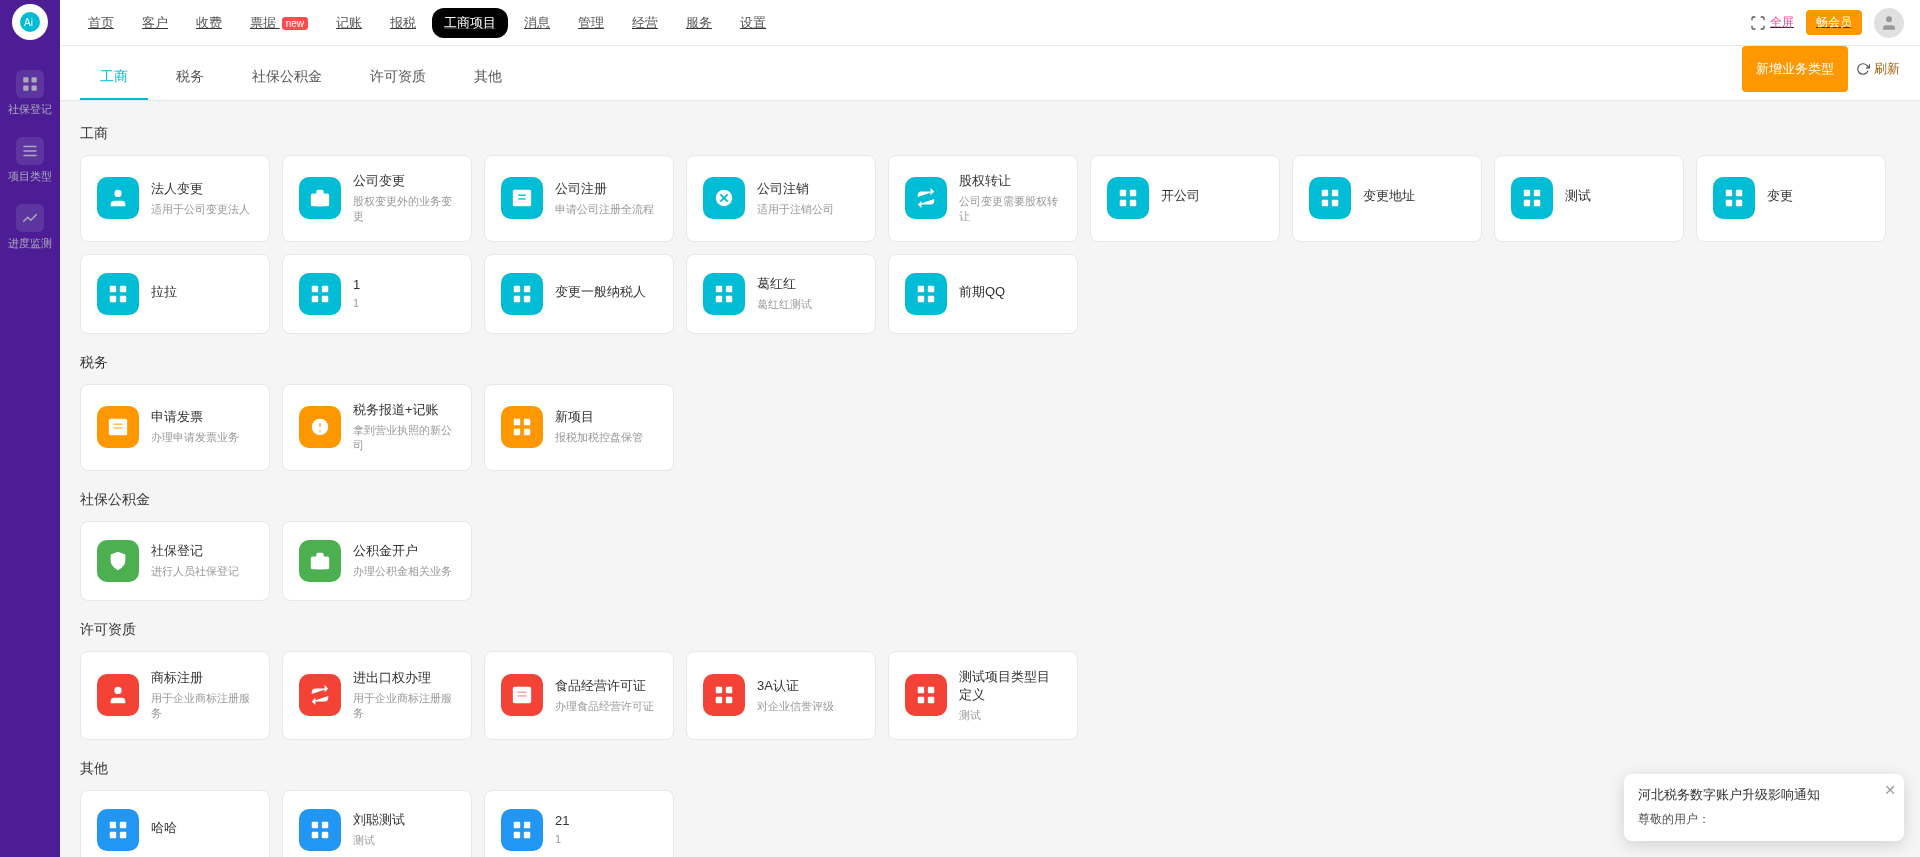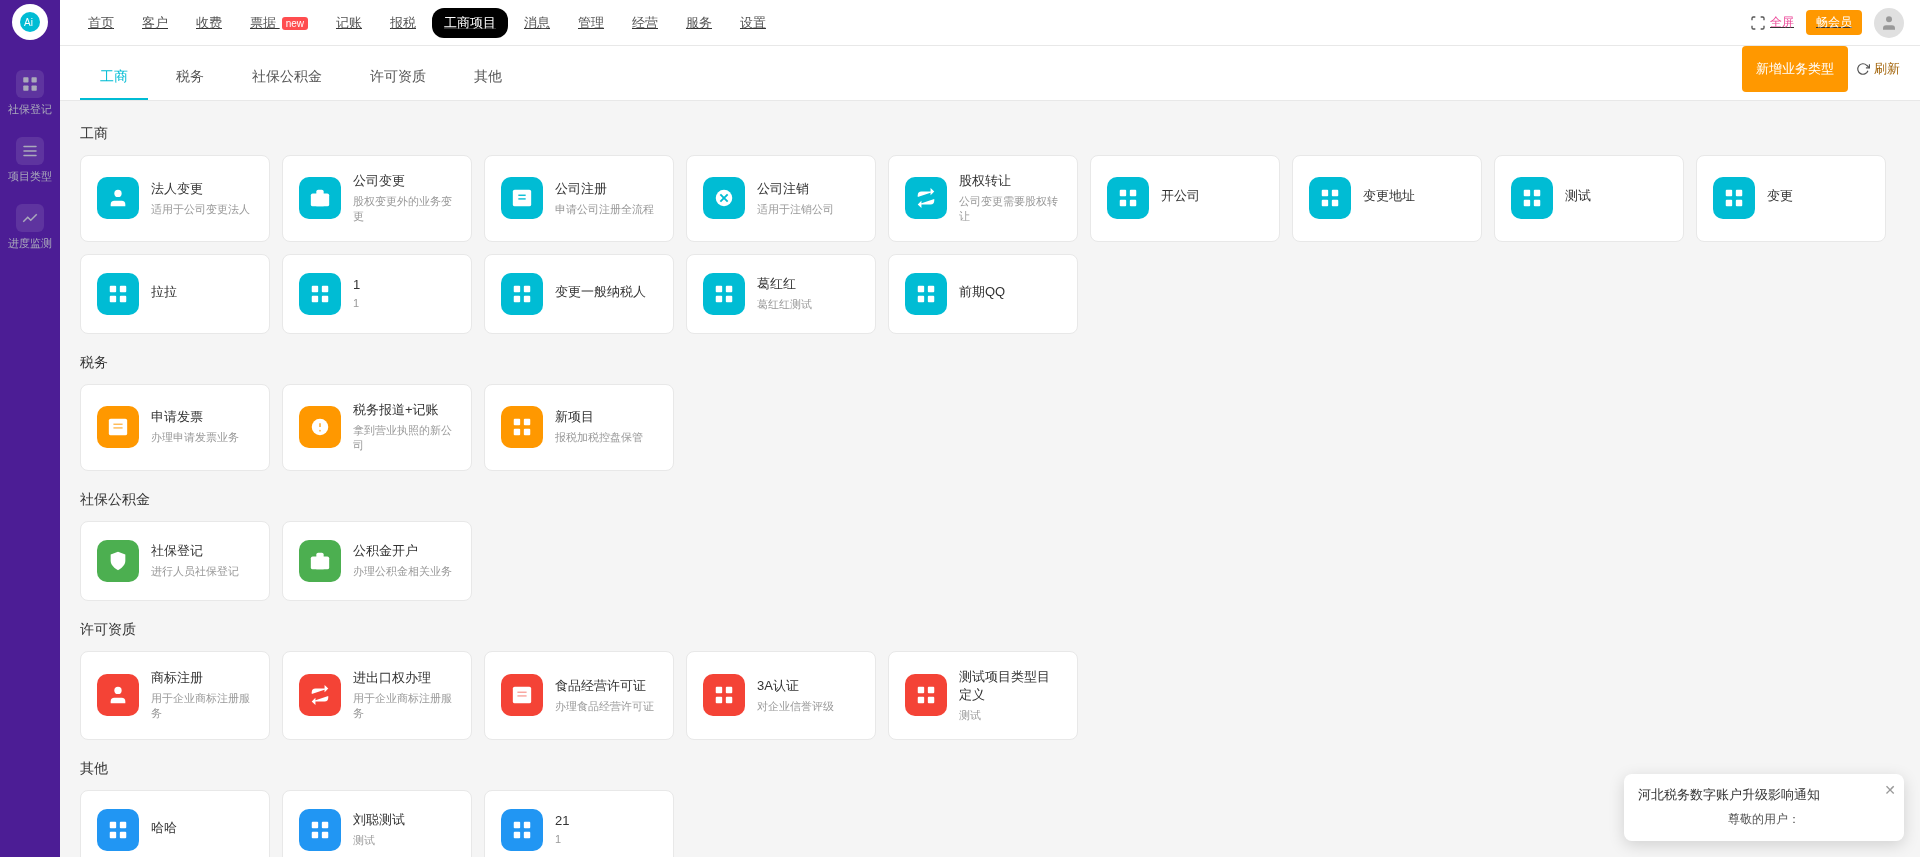--- a/index.html
+++ b/index.html
@@ -125,21 +125,21 @@
     .notif-popup {
       position: fixed; right: 16px; bottom: 16px;
       width: 280px; background: #fff; border-radius: 8px;
       box-shadow: 0 4px 16px rgba(0,0,0,0.15);
       padding: 12px 14px; font-size: 12px; color: #333;
     }
     .notif-close {
       position: absolute; right: 8px; top: 8px; cursor: pointer; color: #999; font-size: 14px;
     }
     .notif-title { font-size: 13px; font-weight: 500; margin-bottom: 6px; }
-    .notif-text { color: #555; line-height: 1.6; text-align: center; }
+    .notif-text { color: #555; line-height: 1.6; }
   </style>
 </head>
 <body>
 
 <div class="sidebar">
   <div class="sidebar-logo">
     <svg viewBox="0 0 24 24" fill="none">
       <circle cx="12" cy="12" r="10" fill="#00bcd4"></circle>
       <text x="6" y="16" font-size="10" fill="white" font-family="Arial">Ai</text>
     </svg>

